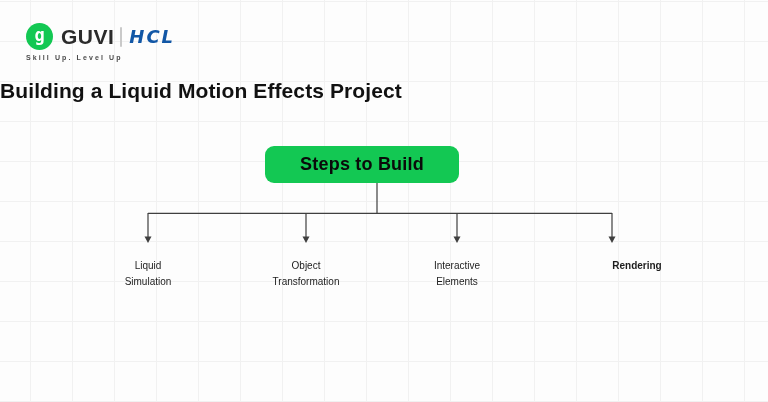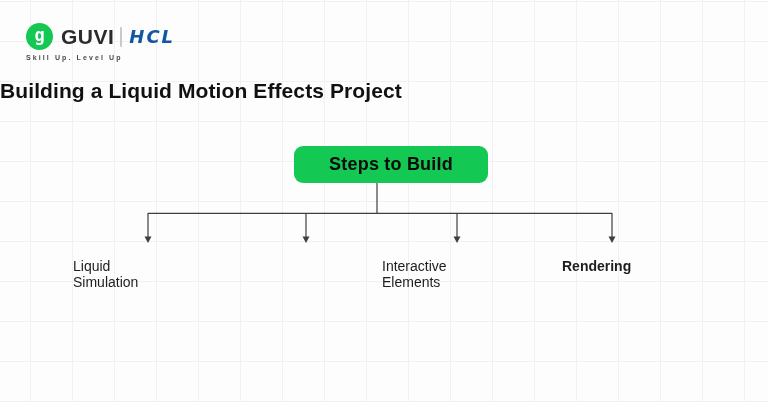--- a/index.html
+++ b/index.html
@@ -55,33 +55,33 @@
     color:var(--tagline-text);font-weight:700;
   }
   
   .page-title{
     position:absolute;left:0;top:79px;width:768px;
     text-align:left;font-size:21px;font-weight:700;
     color:var(--title-text);letter-spacing:.1px;
   }
   
   .root-node{
-    position:absolute;left:294px;top:146px;width:194px;height:37px;
+    position:absolute;left:265px;top:146px;width:194px;height:37px;
     background:var(--brand-green);border-radius:9px;
     display:flex;align-items:center;justify-content:center;
     font-size:18px;font-weight:600;color:#0a0a0a;letter-spacing:.2px;
   }
   
   .connector-svg{position:absolute;left:0;top:0;width:768px;height:402px;pointer-events:none;}
   .connector-svg path{stroke:var(--line);stroke-width:1.2;fill:none;}
   .connector-svg path.arrowhead{fill:var(--line);stroke:none;}
   
   .branch-label{
     position:absolute;top:258px;width:150px;
-    text-align:left;font-size:14px;line-height:16px;
+    text-align:center;font-size:10px;line-height:16px;
     color:var(--label-text);white-space:pre-line;
   }
   .branch-0{left:73px;}
   .branch-1{left:231px;}
   .branch-2{left:382px;}
   .branch-3{left:562px;font-weight:bold;}
 </style>
 </head>
 <body>
 
@@ -109,17 +109,19 @@
     <path d="M457,213 V237"></path>
     <path d="M612,213 V237"></path>
     <path class="arrowhead" d="M144.5,236.5 L151.5,236.5 L148,243 Z"></path>
     <path class="arrowhead" d="M302.5,236.5 L309.5,236.5 L306,243 Z"></path>
     <path class="arrowhead" d="M453.5,236.5 L460.5,236.5 L457,243 Z"></path>
     <path class="arrowhead" d="M608.5,236.5 L615.5,236.5 L612,243 Z"></path>
   </svg>
 
   <div class="branch-label branch-0">Liquid
 Simulation</div>
+  <div class="branch-label branch-1">Object
+Transformation</div>
   <div class="branch-label branch-2">Interactive
 Elements</div>
   <div class="branch-label branch-3">Rendering</div>
 
 </div>
 
 </body></html>

